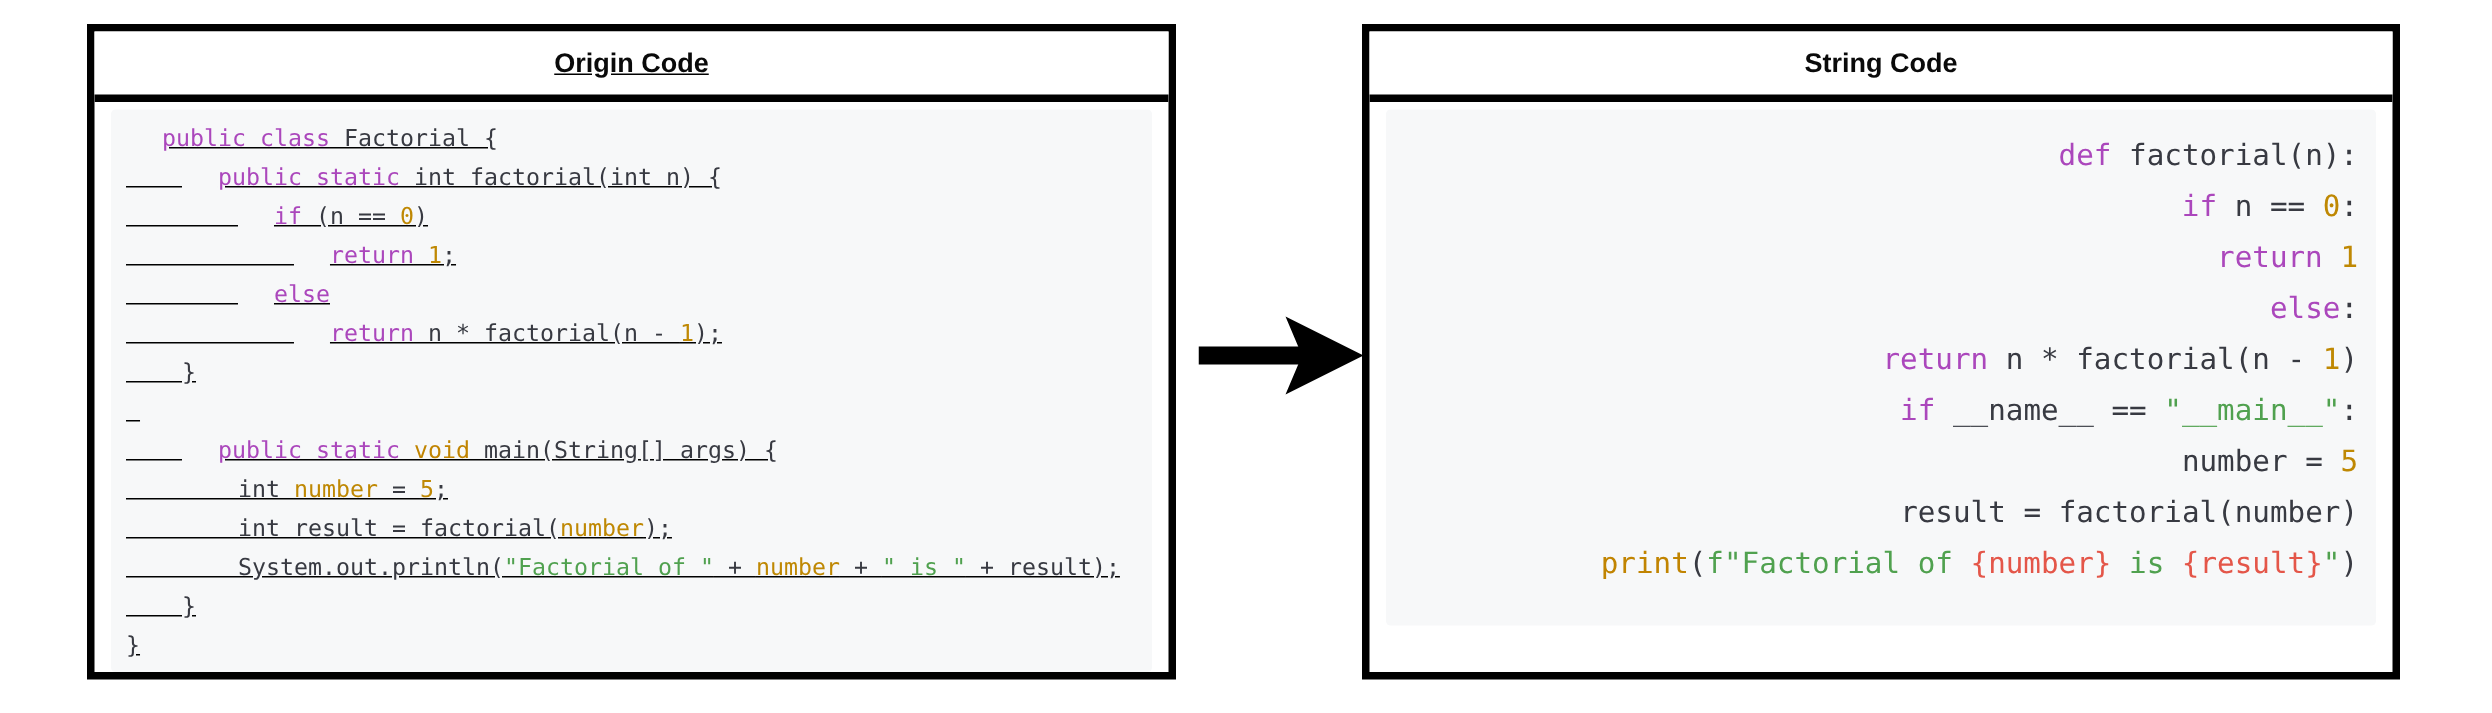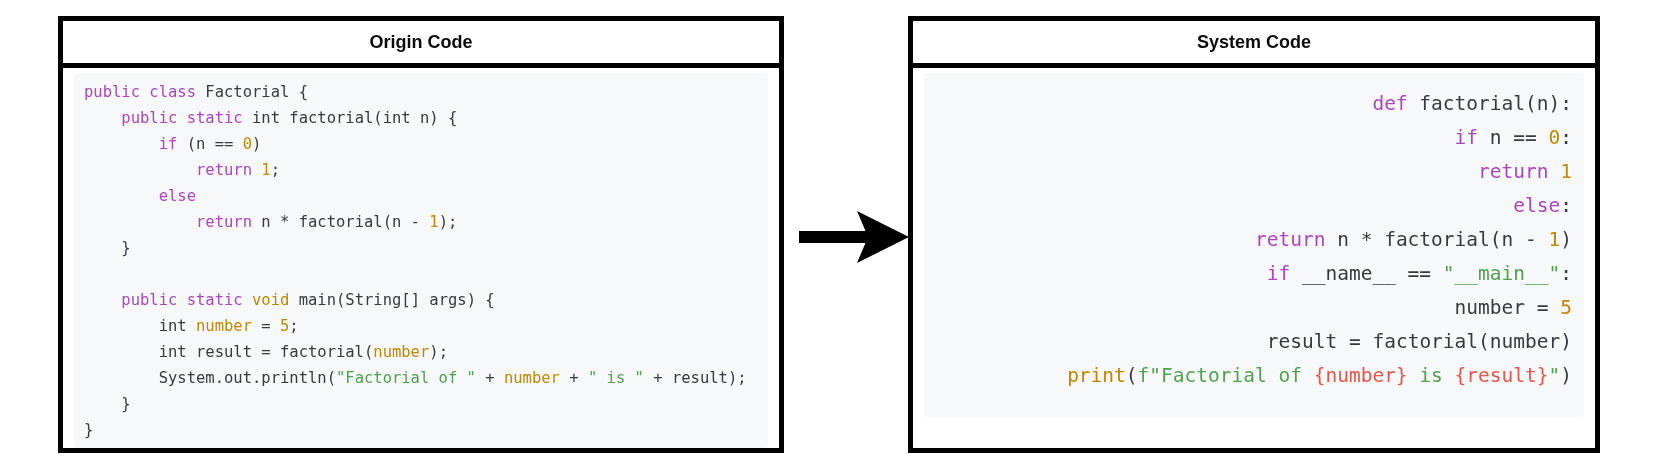--- a/index.html
+++ b/index.html
@@ -11,21 +11,21 @@
     font-family:"Liberation Sans",sans-serif;
   }
   .panel{
     position:absolute;
     top:16px;
     height:437px;
     box-sizing:border-box;
     border:5px solid #000;
     background:#ffffff;
   }
-  .panel-left{left:58px;width:726px;}
+  .panel-left{left:58px;width:726px;text-decoration:underline;}
   .panel-right{left:908px;width:692px;}
   .panel-header{
     height:42px;
     line-height:42px;
     text-align:center;
     font-weight:bold;
     font-size:18px;
     color:#0a0a0a;
     border-bottom:5px solid #000;
     font-family:"Liberation Sans",sans-serif;
@@ -46,21 +46,21 @@
     padding:6px 10px;
     height:363px;
   }
   .panel-right .code-block{
     font-size:19.5px;
     line-height:34px;
     padding:14px 12px 24px 12px;
     text-align:right;
   }
   .code-line{min-height:1em;}
-  .tok-k{color:var(--keyword,#ab47bc);}
+  .tok-k{color:var(--keyword,#ab47bc);margin-left:24px;}
   .tok-t{color:var(--type_builtin,#c18401);}
   .tok-n{color:var(--number,#bf8803);}
   .tok-s{color:var(--string,#50a14f);}
   .tok-i{color:var(--interpolation,#e45649);}
   .tok-p{color:var(--plain,#383a42);}
   .arrow-wrap{
     position:absolute;
     left:799px;
     top:208px;
     width:112px;
@@ -78,17 +78,17 @@
 </div>
 
 <div class="arrow-wrap">
   <svg width="112" height="58" viewBox="0 0 112 58">
     <rect x="0" y="23" width="70" height="12" fill="#000"></rect>
     <polygon points="58,3 110,29 58,55 69,29" fill="#000"></polygon>
   </svg>
 </div>
 
 <div class="panel panel-right">
-  <div class="panel-header">System Code</div>
+  <div class="panel-header">String Code</div>
   <div class="code-area">
     <div class="code-block"><div class="code-line"><span class="tok-k">def</span><span class="tok-p"> factorial(n):</span></div><div class="code-line"><span class="tok-p">    </span><span class="tok-k">if</span><span class="tok-p"> n == </span><span class="tok-n">0</span><span class="tok-p">:</span></div><div class="code-line"><span class="tok-p">        </span><span class="tok-k">return</span><span class="tok-p"> </span><span class="tok-n">1</span></div><div class="code-line"><span class="tok-p">    </span><span class="tok-k">else</span><span class="tok-p">:</span></div><div class="code-line"><span class="tok-p">        </span><span class="tok-k">return</span><span class="tok-p"> n * factorial(n - </span><span class="tok-n">1</span><span class="tok-p">)</span></div><div class="code-line"><span class="tok-k">if</span><span class="tok-p"> __name__ == </span><span class="tok-s">"__main__"</span><span class="tok-p">:</span></div><div class="code-line"><span class="tok-p">    number = </span><span class="tok-n">5</span></div><div class="code-line"><span class="tok-p">    result = factorial(number)</span></div><div class="code-line"><span class="tok-p">    </span><span class="tok-t">print</span><span class="tok-p">(</span><span class="tok-s">f"Factorial of </span><span class="tok-i">{number}</span><span class="tok-s"> is </span><span class="tok-i">{result}</span><span class="tok-s">"</span><span class="tok-p">)</span></div></div>
   </div>
 </div>
 
 </body></html>

